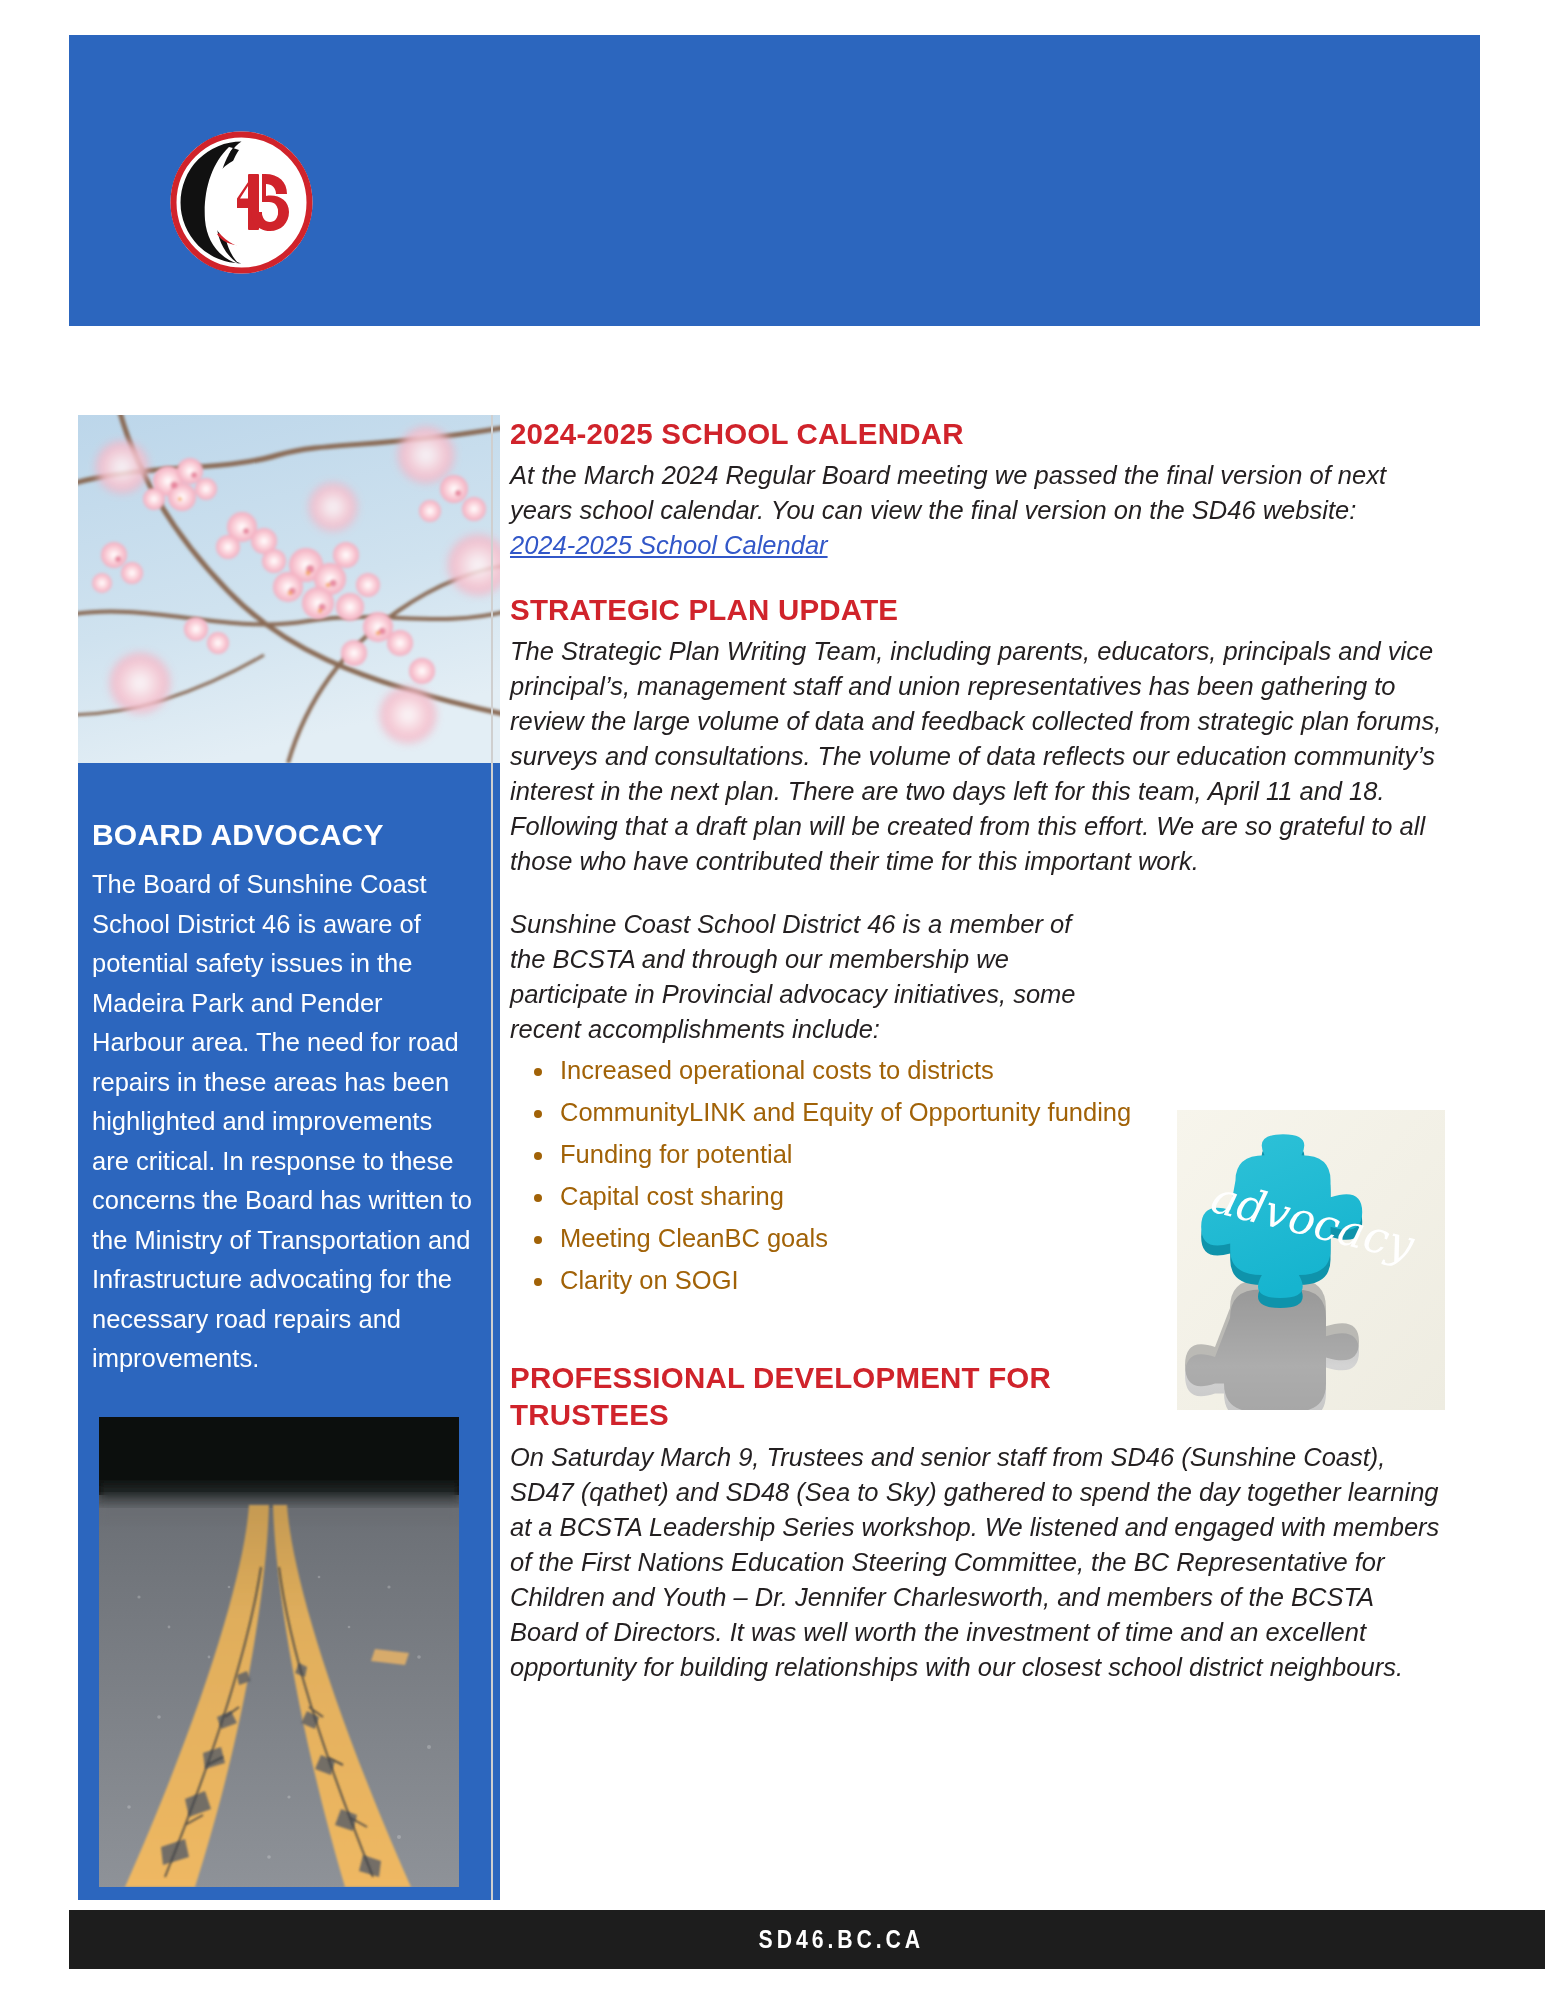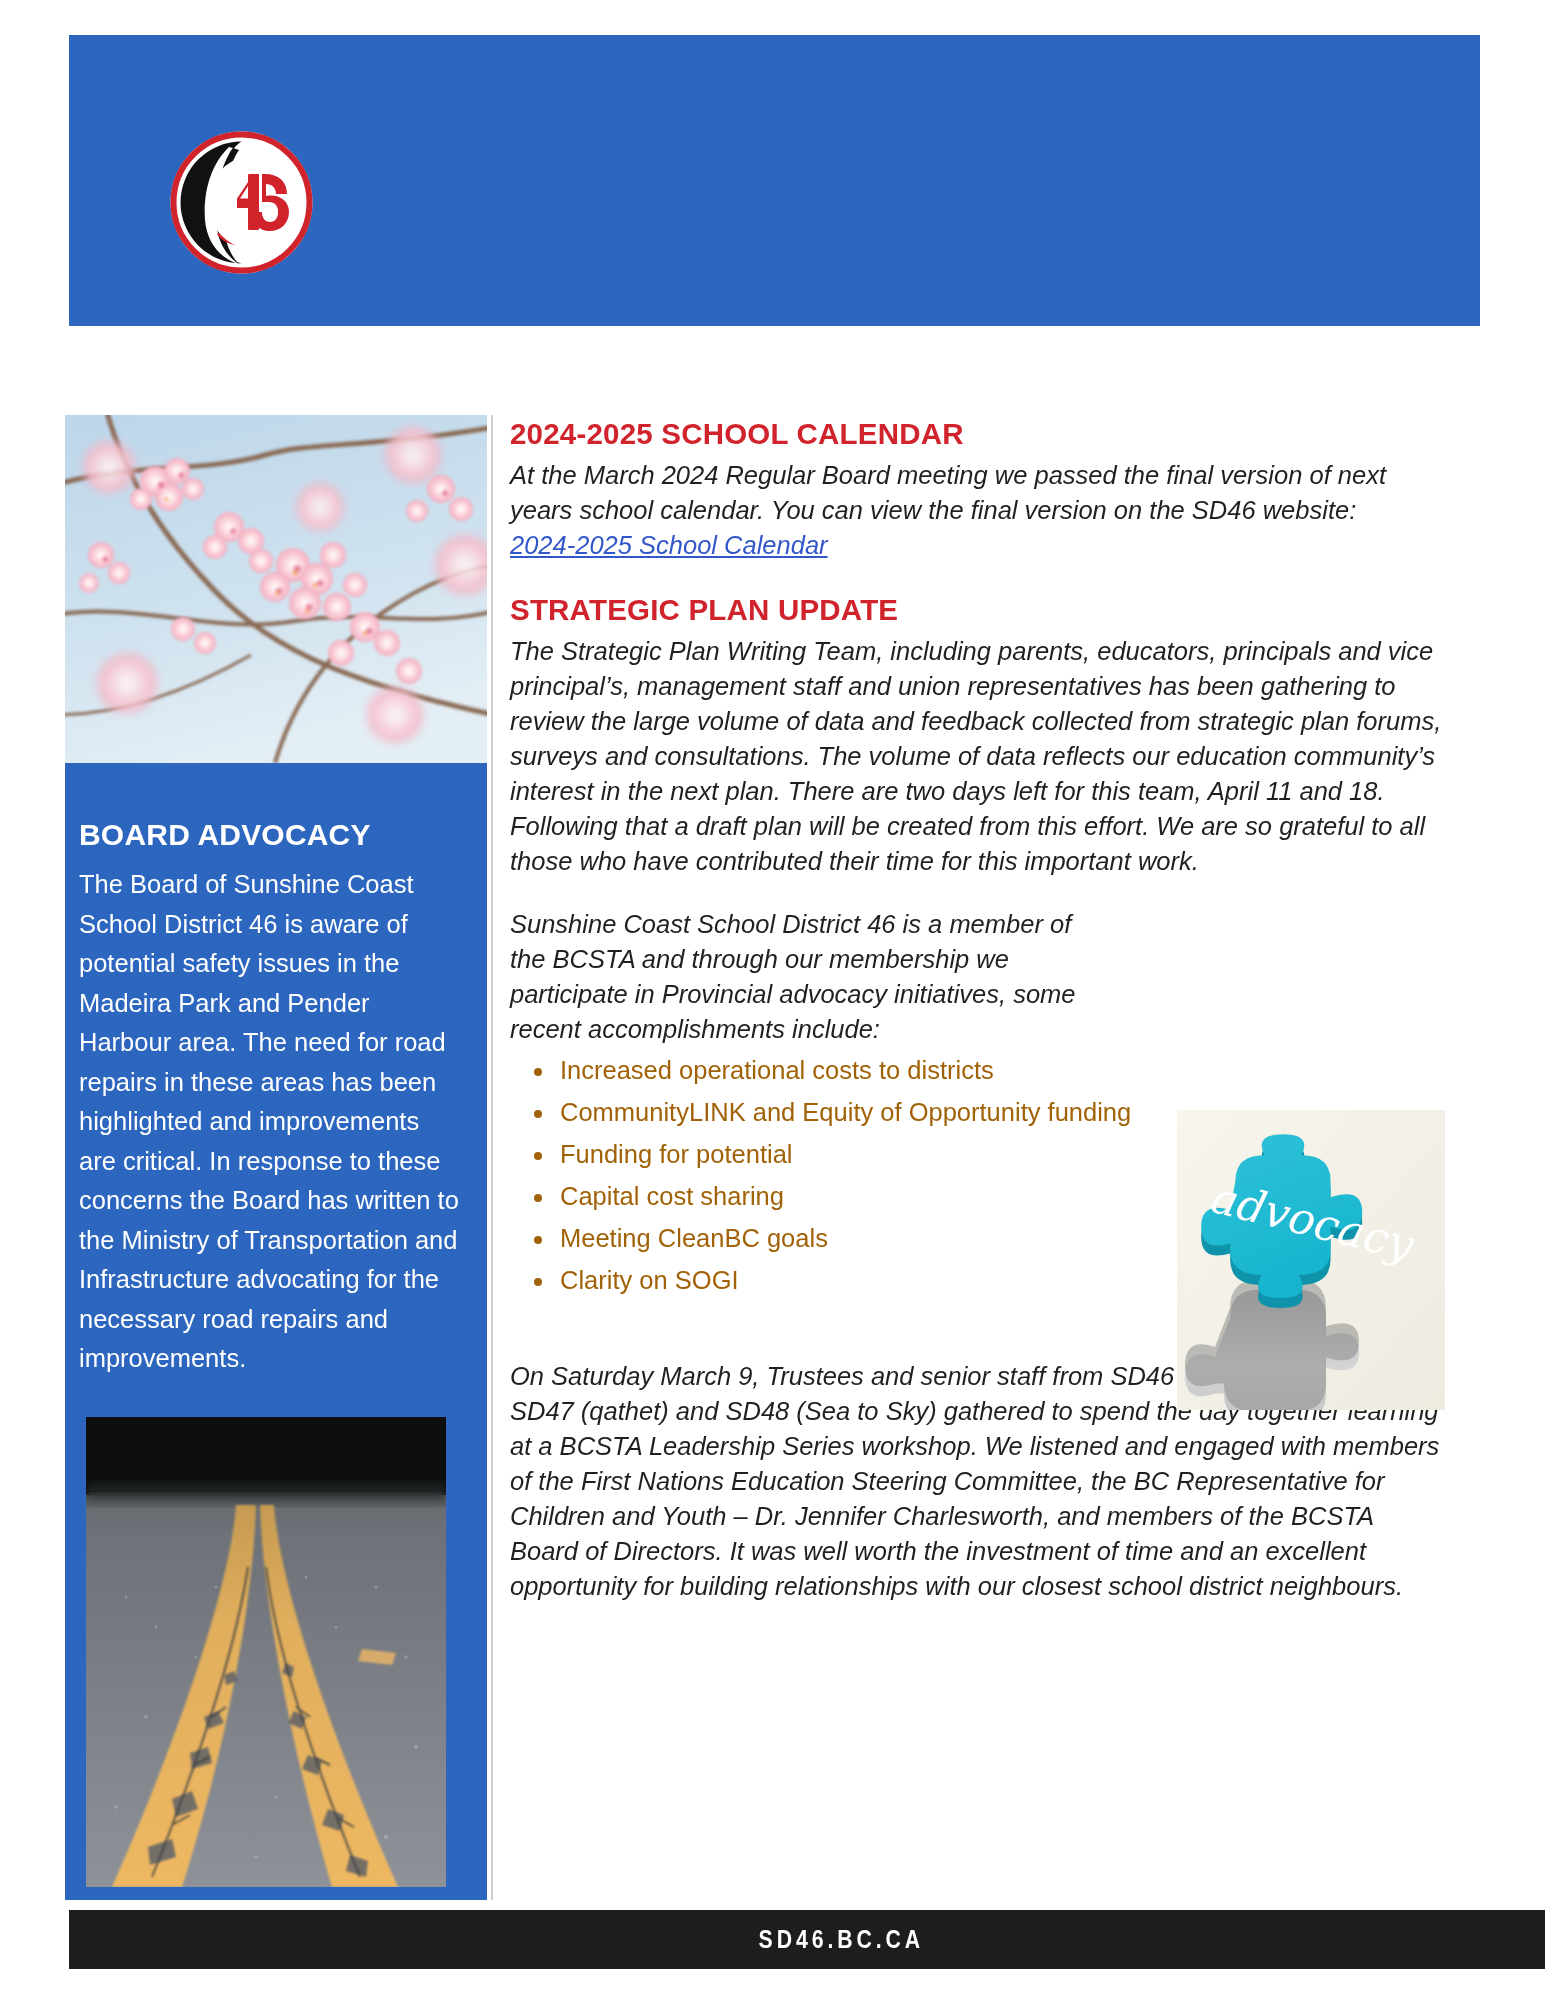--- a/index.html
+++ b/index.html
@@ -89,21 +89,21 @@
     transform: scaleX(0.84);
     transform-origin: center top;
     white-space: nowrap;
     margin: 22px 0 0 0;
     line-height: 1.2;
   }
 
   
   .sidebar {
     position: absolute;
-    left: 65px;
+    left: 78px;
     top: 415px;
     width: 420px;
     height: 1485px;
   }
   .blossom-img {
     position: absolute;
     left: 0;
     top: 0;
     width: 422px;
     height: 348px;
@@ -452,20 +452,24 @@
         <li>Increased operational costs to districts</li>
         <li>CommunityLINK and Equity of Opportunity funding</li>
         <li>Funding for potential</li>
         <li>Capital cost sharing</li>
         <li>Meeting CleanBC goals</li>
         <li>Clarity on SOGI</li>
       </ul>
     </div>
 
     <div class="sec-block" style="margin-top:58px;">
+      <h2 class="sec">
+        <span>PROFESSIONAL DEVELOPMENT FOR</span><br>
+        <span>TRUSTEES</span>
+      </h2>
       <p class="body">On Saturday March 9, Trustees and senior staff from SD46 (Sunshine Coast), SD47 (qathet) and SD48 (Sea to Sky) gathered to spend the day together learning at a BCSTA Leadership Series workshop. We listened and engaged with members of the First Nations Education Steering Committee, the BC Representative for Children and Youth – Dr. Jennifer Charlesworth, and members of the BCSTA Board of Directors. It was well worth the investment of time and an excellent opportunity for building relationships with our closest school district neighbours.</p>
     </div>
   </div>
 
   <div class="puzzle-img">
     <svg width="268" height="300" viewBox="0 0 268 300" xmlns="http://www.w3.org/2000/svg">
       <defs>
         <linearGradient id="bgG" x1="0" y1="0" x2="1" y2="1">
           <stop offset="0%" stop-color="#f7f5ec"></stop>
           <stop offset="100%" stop-color="#eeece1"></stop>

